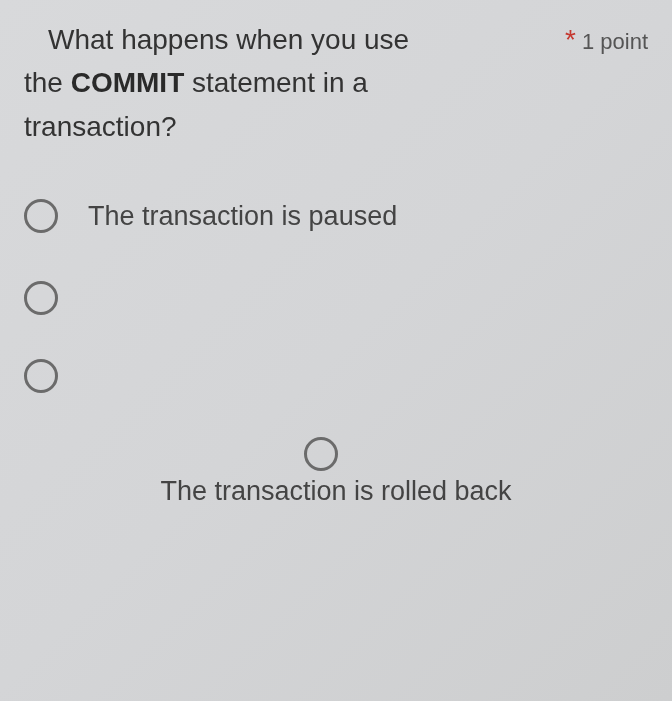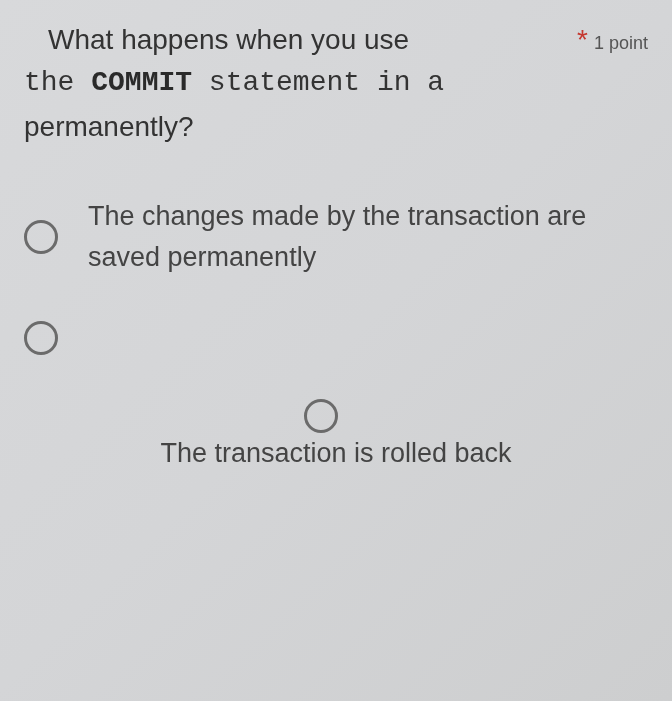--- a/index.html
+++ b/index.html
@@ -27,21 +27,21 @@
     font-weight: 700;
     color: #2a2a2a;
   }
   .required {
     color: #c5382f;
     font-size: 28px;
     margin-left: 8px;
     margin-right: 6px;
   }
   .points {
-    font-size: 18px;
+    font-size: 22px;
     color: #555;
     white-space: nowrap;
     margin-top: 6px;
   }
   .top-row {
     display: flex;
     align-items: baseline;
     justify-content: space-between;
     gap: 28px;
   }
@@ -77,30 +77,33 @@
 <body>
 
 <div>
   <div class="top-row">
     <span class="question-text" style="padding-left:24px;">What happens when you use</span>
     <span style="display:flex;align-items:baseline;">
       <span class="required">*</span>
       <span class="points">1 point</span>
     </span>
   </div>
-  <div class="question-text" style="padding-left:0;font-family:Liberation Mono, monospace;">
+  <div class="question-text" style="padding-left:0;">
     <span>the </span><span class="bold">COMMIT</span><span> statement in a</span>
   </div>
-  <div class="question-text" style="padding-left:0;">permanently?</div>
+  <div class="question-text" style="padding-left:0;">transaction?</div>
 </div>
 
 <div class="options">
   <div class="option">
     <div class="radio"></div>
-    <div class="option-label">The changes made by the transaction are saved permanently</div>
+    <div class="option-label">The transaction is paused</div>
+  </div>
+  <div class="option">
+    <div class="radio"></div>
   </div>
   <div class="option">
     <div class="radio"></div>
   </div>
   <div class="option">
     <div class="radio"></div>
     <div class="option-label">The transaction is rolled back</div>
   </div>
 </div>
 

